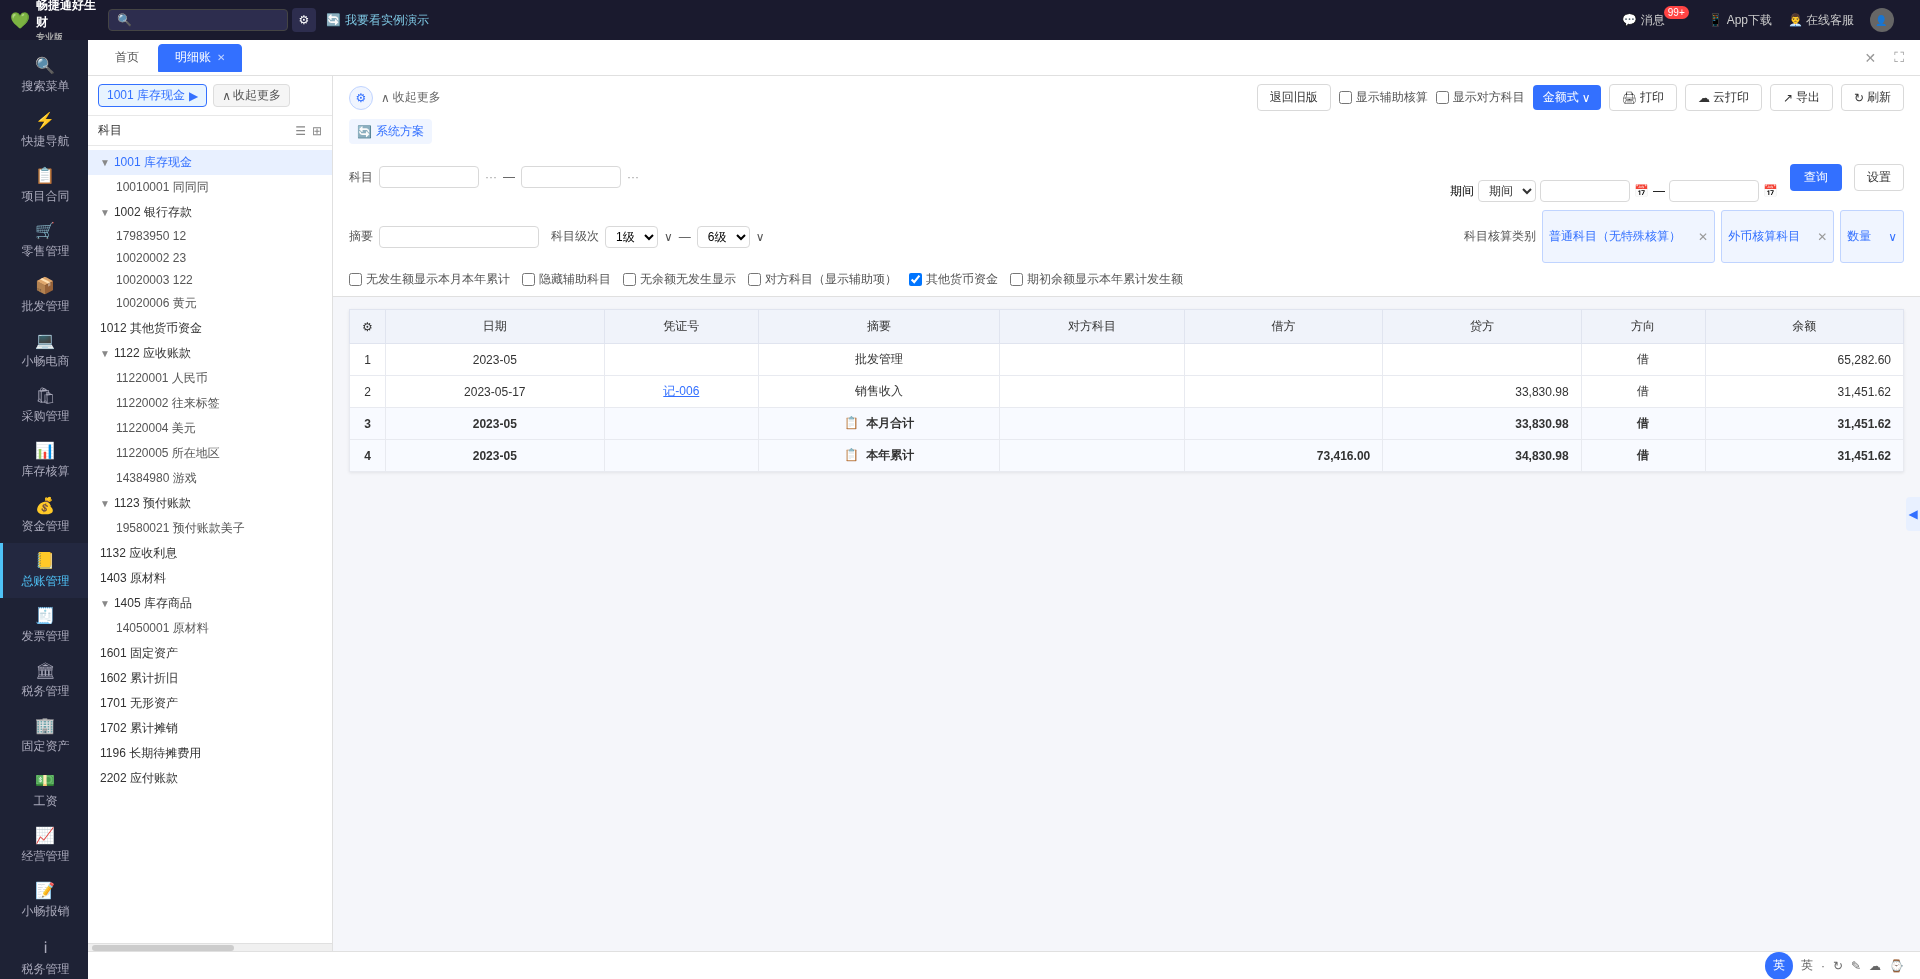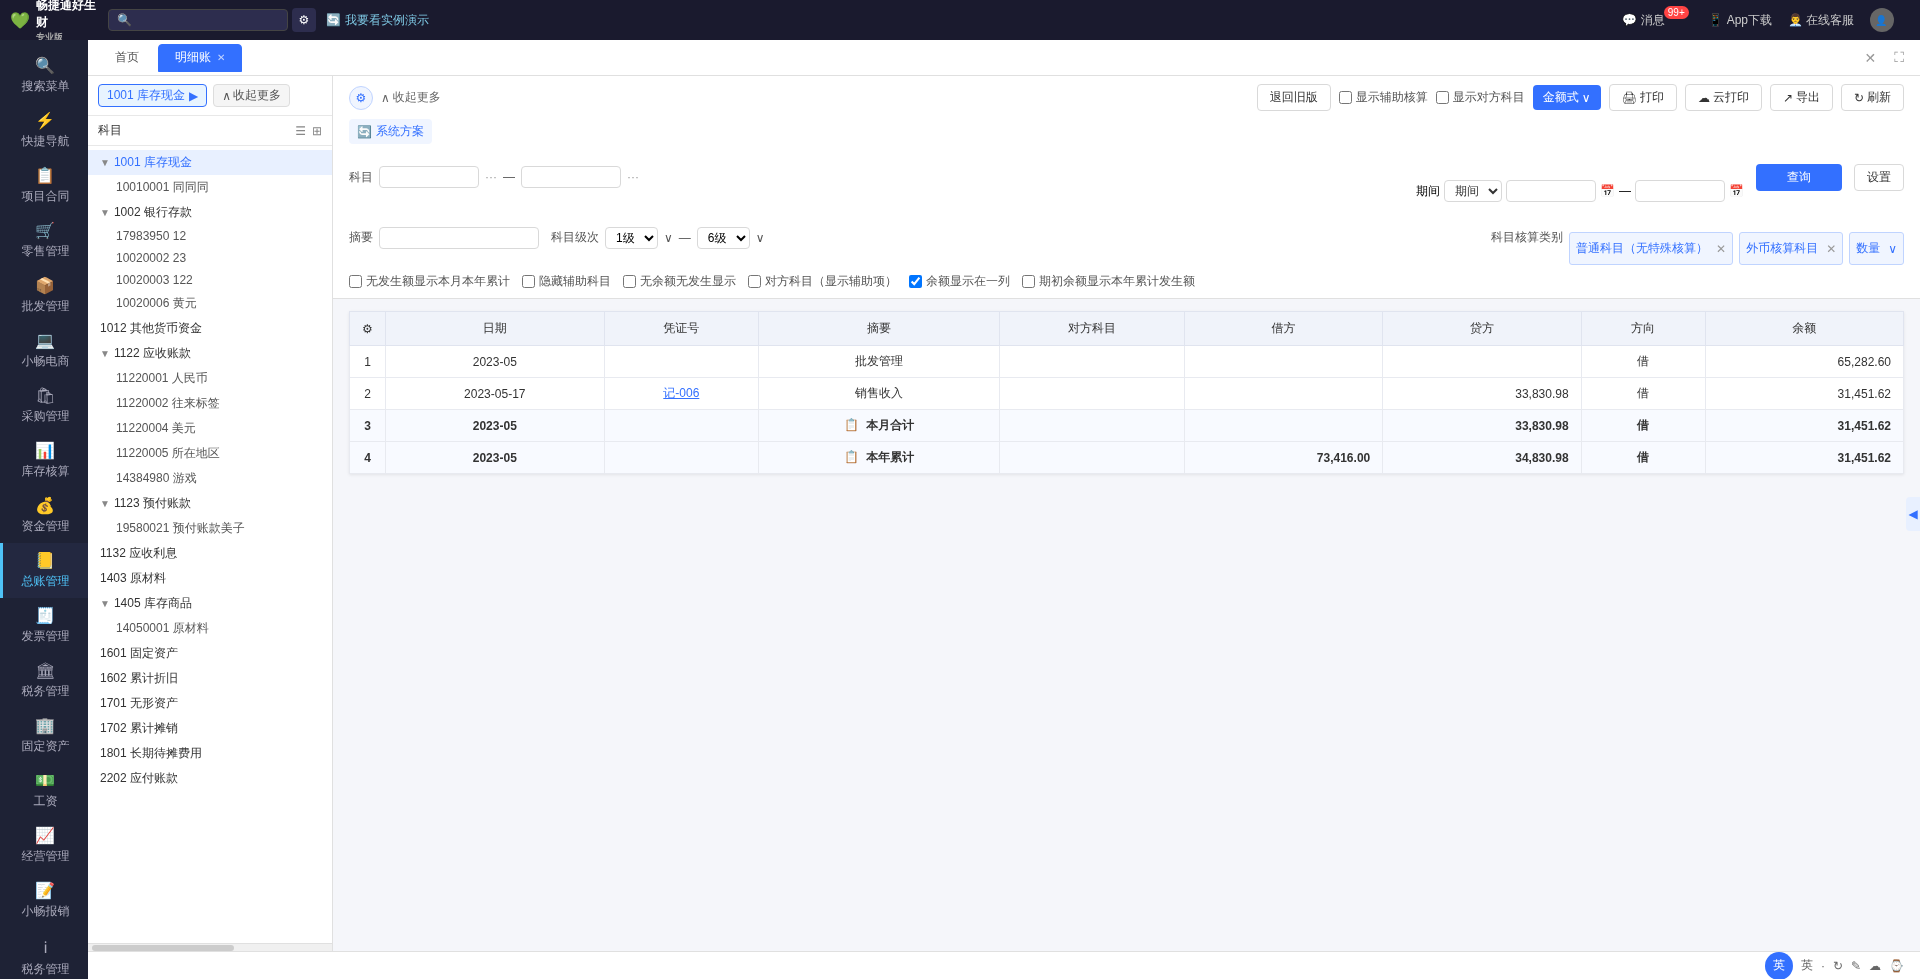--- a/index.html
+++ b/index.html
@@ -278,21 +278,21 @@
     .filter-right {
       display: flex;
       align-items: center;
       gap: 8px;
     }
     .btn-primary {
       background: #3370ff;
       color: #fff;
       border: none;
       border-radius: 4px;
-      padding: 5px 31px;
+      padding: 5px 14px;
       cursor: pointer;
       font-size: 12px;
     }
     .btn-default {
       background: #fff;
       color: #333;
       border: 1px solid #d9d9d9;
       border-radius: 4px;
       padding: 4px 12px;
       cursor: pointer;
@@ -339,28 +339,27 @@
       border-radius: 4px;
       padding: 3px 8px;
       font-size: 12px;
       color: #333;
       width: 120px;
     }
     .tag-remove {
       background: #f0f5ff;
       border: 1px solid #c0d4ff;
       border-radius: 3px;
-      padding: 7px 6px;
+      padding: 17px 6px;
       font-size: 11px;
       color: #3370ff;
       display: flex;
       align-items: center;
-      gap: 8px;
-      cursor: pointer;
-      margin-top: 22px;
+      gap: 17px;
+      cursor: pointer;
     }
     .tag-remove .x { color: #999; }
     .period-field {
       display: flex;
       align-items: center;
       gap: 4px;
       margin-top: 28px;
     }
 
     
@@ -701,21 +700,21 @@
           <div class="tree-item">
             <span>1602 累计折旧</span>
           </div>
           <div class="tree-item">
             <span>1701 无形资产</span>
           </div>
           <div class="tree-item">
             <span>1702 累计摊销</span>
           </div>
           <div class="tree-item">
-            <span>1801 长期待摊费用</span>
+            <span>1196 长期待摊费用</span>
           </div>
           <div class="tree-item">
             <span>2202 应付账款</span>
           </div>
         </div>
 
         <div style="height:8px;background:#f0f0f0;display:flex;align-items:center;padding:0 4px;border-top:1px solid #e0e0e0;">
           <div style="width:60%;height:6px;background:#ccc;border-radius:3px;cursor:pointer;"></div>
         </div>
       </div>
@@ -846,21 +845,21 @@
             <label class="checkbox-label">
               <input type="checkbox" style="">
               <span>无余额无发生显示</span>
             </label>
             <label class="checkbox-label">
               <input type="checkbox" style="">
               <span>对方科目（显示辅助项）</span>
             </label>
             <label class="checkbox-label">
               <input type="checkbox" checked="" style="">
-              <span>余额显示在一列</span>
+              <span>其他货币资金</span>
             </label>
             <label class="checkbox-label">
               <input type="checkbox" style="">
               <span>期初余额显示本年累计发生额</span>
             </label>
           </div>
         </div>
 
         <div class="table-area">
           <table class="data-table">

